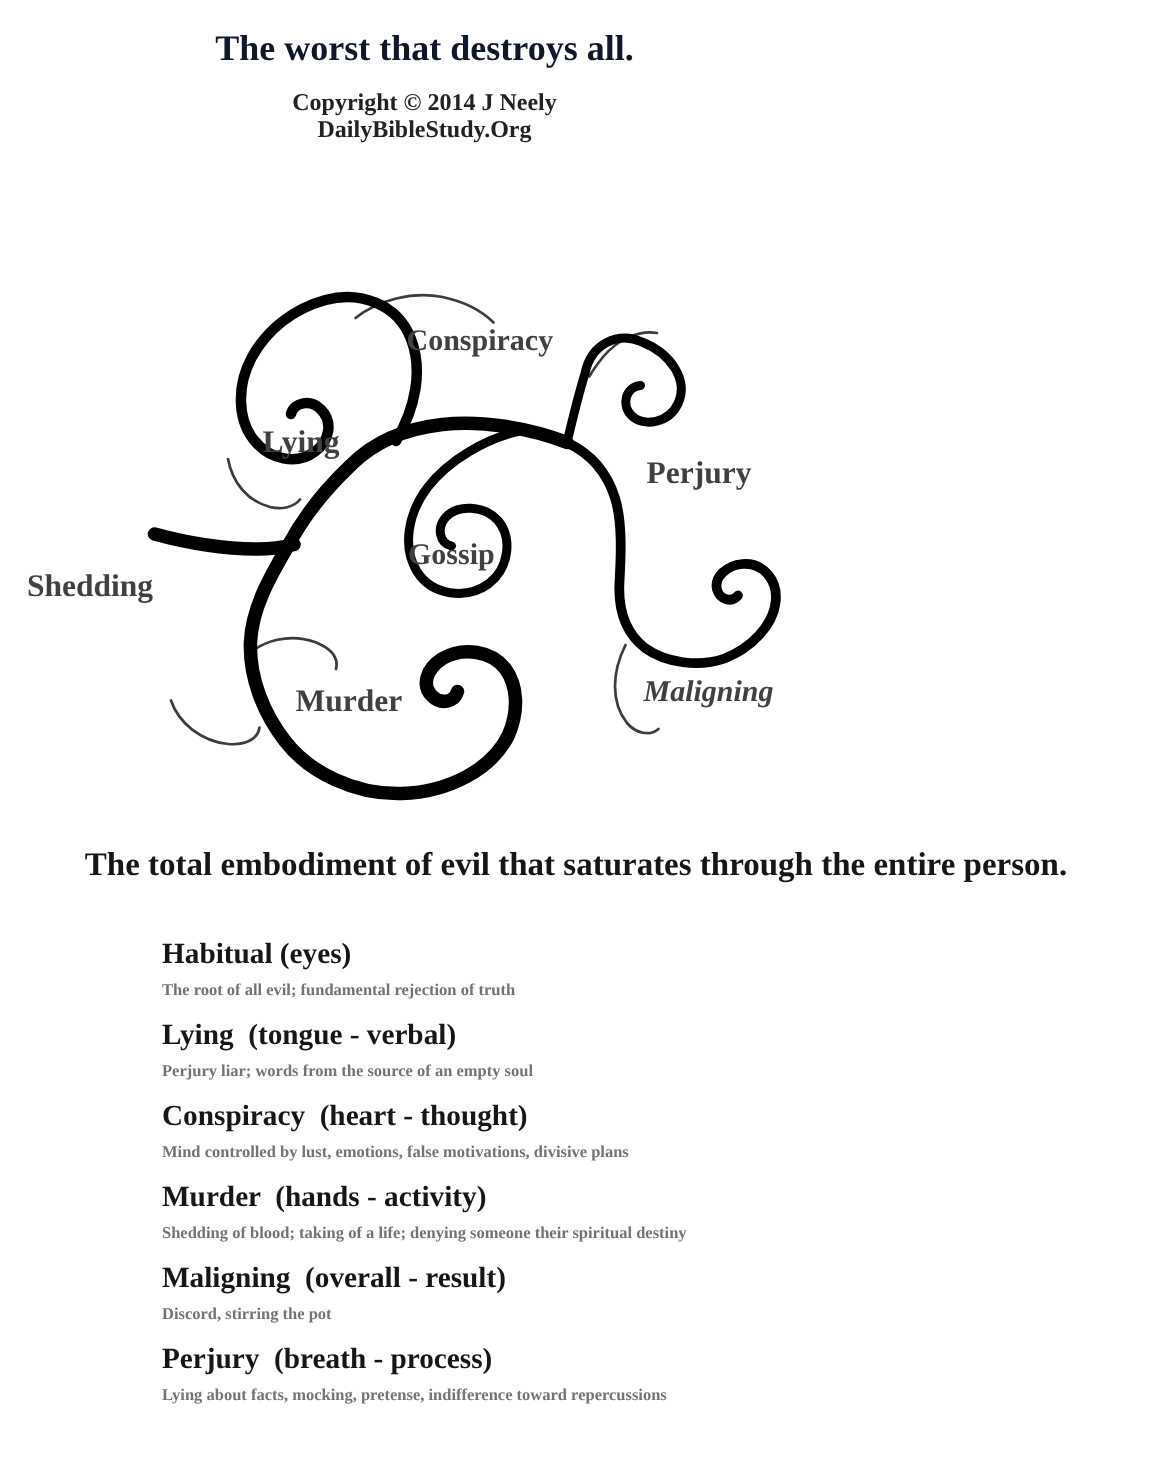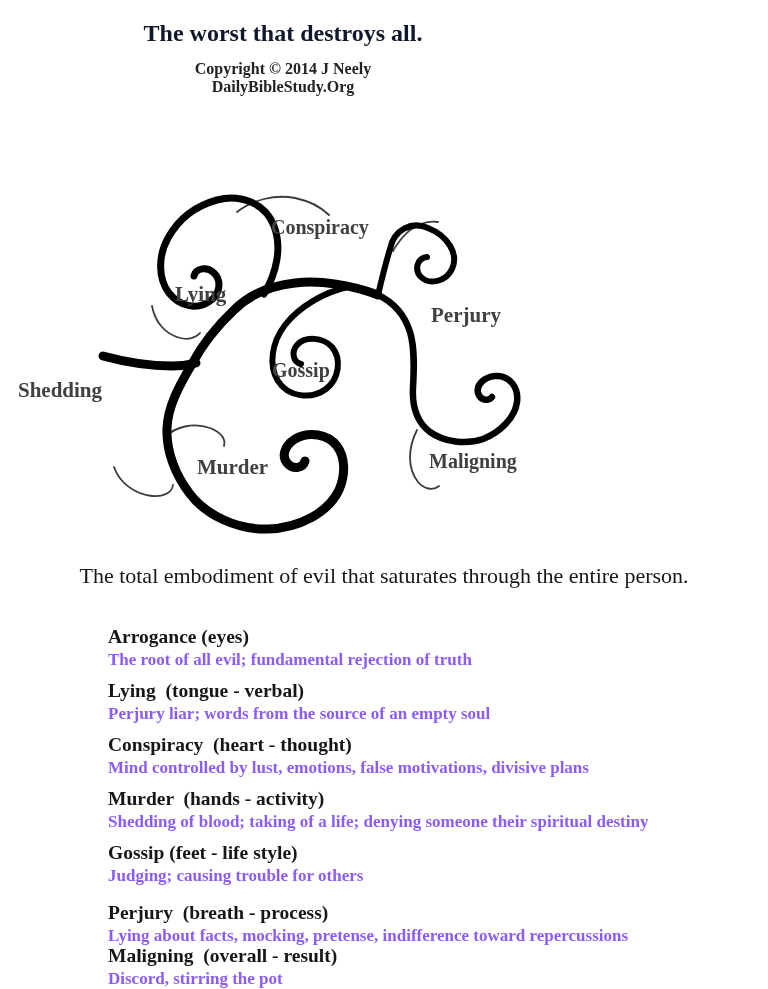--- a/index.html
+++ b/index.html
@@ -15,36 +15,36 @@
   .copyright{font-size:16px;font-weight:bold;line-height:1.15;margin-top:13px;color:#222;}
   
   .flourish-svg{position:absolute;left:0;top:180px;width:560px;height:380px;}
   .lbl{position:absolute;font-weight:bold;font-size:20px;color:#404040;white-space:nowrap;}
   .lbl-conspiracy{left:271px;top:216px;}
   .lbl-lying{left:175px;top:254px;font-size:21px;margin-top:28px;}
   .lbl-perjury{left:431px;top:303px;font-size:21px;}
   .lbl-gossip{left:272px;top:339px;margin-top:20px;}
   .lbl-arrogance{left:18px;top:378px;font-size:21px;}
   .lbl-murder{left:197px;top:455px;font-size:21px;}
-  .lbl-maligning{left:429px;top:450px;}
+  .lbl-maligning{left:429px;top:450px;font-style:italic;}
   
   .tagline{
     position:absolute;top:563px;left:0;width:768px;text-align:center;
-    font-size:22px;font-weight:normal;color:#161616;letter-spacing:0px;
+    font-size:22px;font-weight:bold;color:#161616;letter-spacing:0px;
   }
   
   .sins{position:absolute;top:624px;left:108px;right:16px;}
   .sin-item{margin:0 0 8px 0;}
   .sin-item.gap-large{margin-bottom:14px;}
   .sin-item.gap-none{margin-bottom:-3px;}
   .sin-name{
     font-size:19.5px;font-weight:bold;line-height:26px;color:#161616;
     white-space:pre-wrap;
   }
-  .sin-desc{font-size:17px;font-weight:bold;line-height:20px;color:#8b5cf6;}
+  .sin-desc{font-size:11px;font-weight:bold;line-height:20px;color:#737373;}
 </style>
 </head>
 <body>
 
 <div class="header">
   <div class="subtitle">The worst that destroys all.</div>
   <div class="copyright">
     <div>Copyright © 2014 J Neely</div>
     <div>DailyBibleStudy.Org</div>
   </div>
@@ -76,40 +76,36 @@
 <div class="lbl lbl-perjury">Perjury</div>
 <div class="lbl lbl-gossip">Gossip</div>
 <div class="lbl lbl-arrogance">Shedding</div>
 <div class="lbl lbl-murder">Murder</div>
 <div class="lbl lbl-maligning">Maligning</div>
 
 <div class="tagline">The total embodiment of evil that saturates through the entire person.</div>
 
 <div class="sins">
   <div class="sin-item">
-    <div class="sin-name">Arrogance (eyes)</div>
+    <div class="sin-name">Habitual (eyes)</div>
     <div class="sin-desc">The root of all evil; fundamental rejection of truth</div>
   </div>
   <div class="sin-item">
     <div class="sin-name">Lying  (tongue - verbal)</div>
     <div class="sin-desc">Perjury liar; words from the source of an empty soul</div>
   </div>
   <div class="sin-item">
     <div class="sin-name">Conspiracy  (heart - thought)</div>
     <div class="sin-desc">Mind controlled by lust, emotions, false motivations, divisive plans</div>
   </div>
   <div class="sin-item">
     <div class="sin-name">Murder  (hands - activity)</div>
     <div class="sin-desc">Shedding of blood; taking of a life; denying someone their spiritual destiny</div>
   </div>
-  <div class="sin-item gap-large">
-    <div class="sin-name">Gossip (feet - life style)</div>
-    <div class="sin-desc">Judging; causing trouble for others</div>
+  <div class="sin-item">
+    <div class="sin-name">Maligning  (overall - result)</div>
+    <div class="sin-desc">Discord, stirring the pot</div>
   </div>
   <div class="sin-item gap-none">
     <div class="sin-name">Perjury  (breath - process)</div>
     <div class="sin-desc">Lying about facts, mocking, pretense, indifference toward repercussions</div>
   </div>
-  <div class="sin-item">
-    <div class="sin-name">Maligning  (overall - result)</div>
-    <div class="sin-desc">Discord, stirring the pot</div>
-  </div>
 </div>
 
 </body></html>

